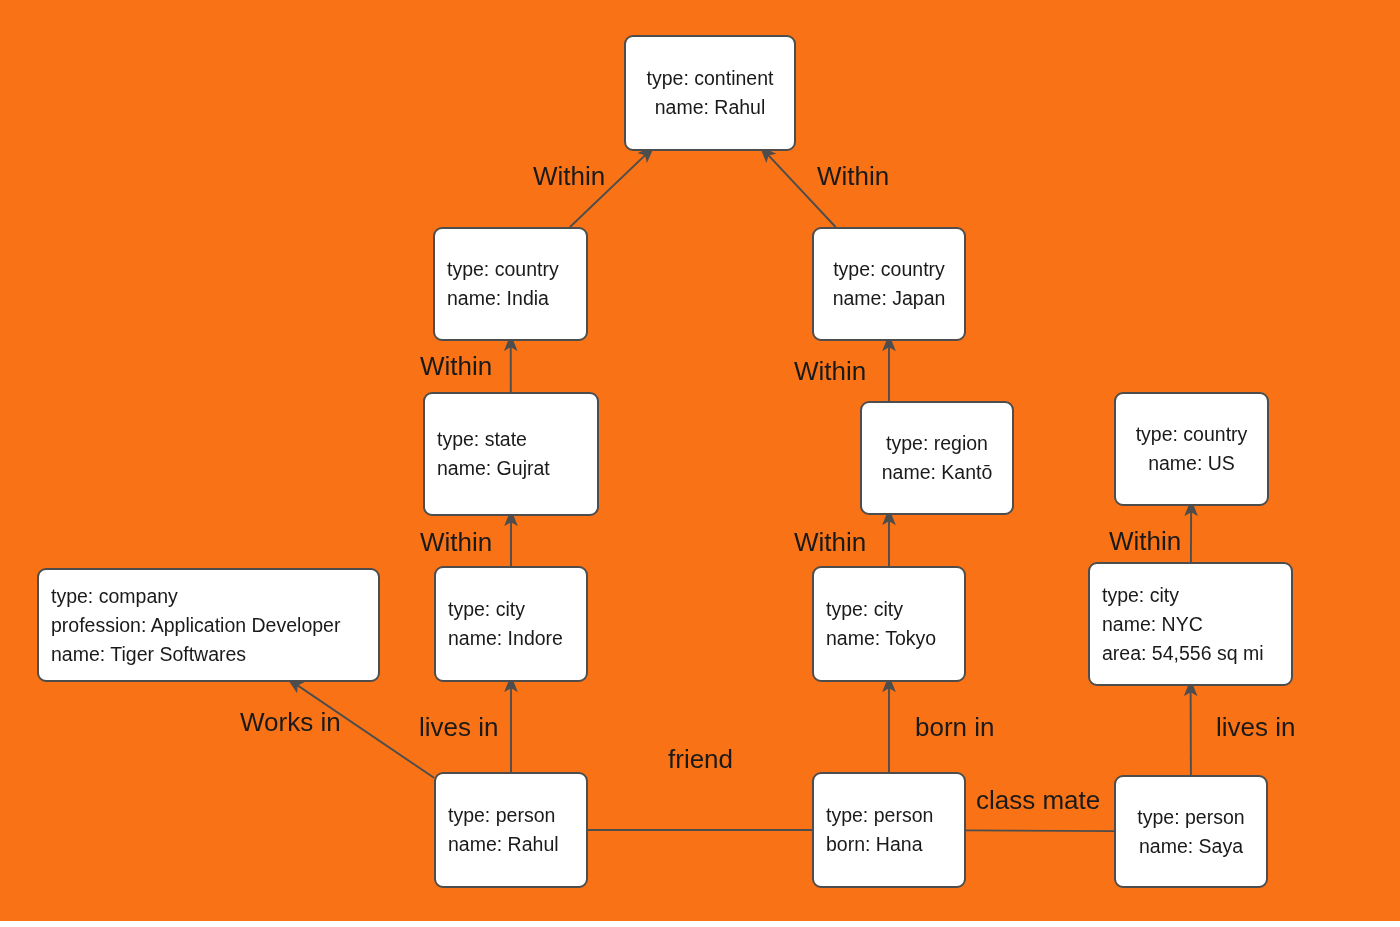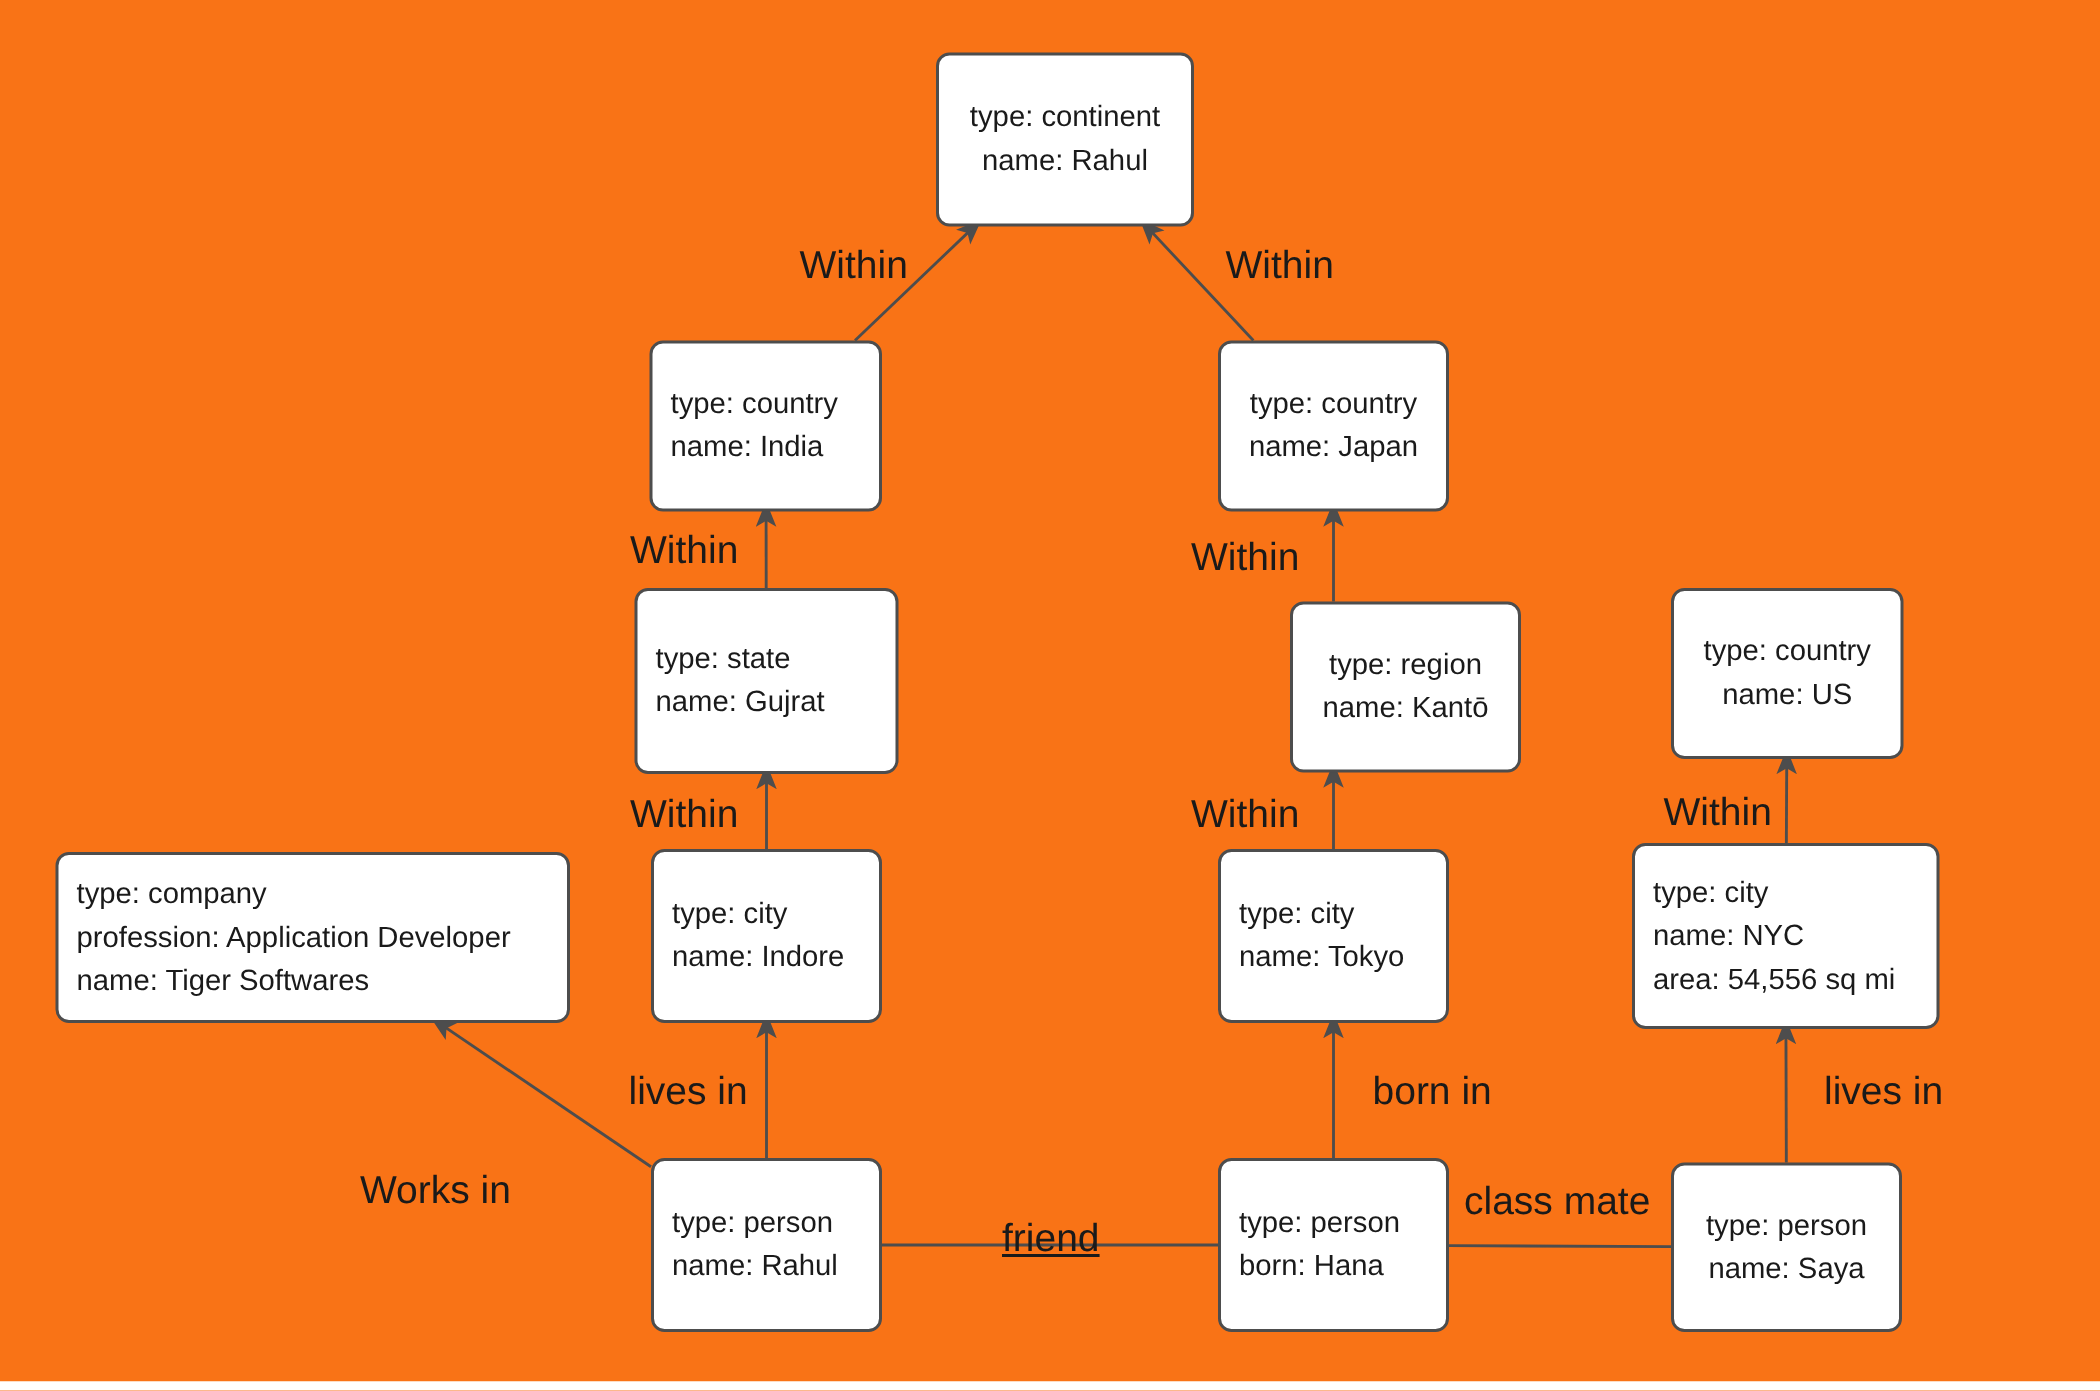--- a/index.html
+++ b/index.html
@@ -143,17 +143,17 @@
       <div class="edge-label" style="left: 533px; top: 165px; color: rgb(26, 26, 26);">Within</div>
       <div class="edge-label" style="left: 817px; top: 165px; color: rgb(26, 26, 26);">Within</div>
       <div class="edge-label" style="left: 420px; top: 355px; color: rgb(26, 26, 26);">Within</div>
       <div class="edge-label" style="left: 794px; top: 360px; color: rgb(26, 26, 26);">Within</div>
       <div class="edge-label" style="left: 1109px; top: 530px; color: rgb(26, 26, 26);">Within</div>
       <div class="edge-label" style="left: 420px; top: 531px; color: rgb(26, 26, 26);">Within</div>
       <div class="edge-label" style="left: 794px; top: 531px; color: rgb(26, 26, 26);">Within</div>
       <div class="edge-label" style="left: 419px; top: 716px; color: rgb(26, 26, 26);">lives in</div>
       <div class="edge-label" style="left: 915px; top: 716px; color: rgb(26, 26, 26);">born in</div>
       <div class="edge-label" style="left: 1216px; top: 716px; color: rgb(26, 26, 26);">lives in</div>
-      <div class="edge-label" style="left: 240px; top: 782px; color: rgb(26, 26, 26);">Works in</div>
-      <div class="edge-label" style="left: 668px; top: 814px; color: rgb(26, 26, 26); text-decoration: underline;">friend</div>
+      <div class="edge-label" style="left: 240px; top: 711px; color: rgb(26, 26, 26);">Works in</div>
+      <div class="edge-label" style="left: 668px; top: 748px; color: rgb(26, 26, 26);">friend</div>
       <div class="edge-label" style="left: 976px; top: 789px; color: rgb(26, 26, 26);">class mate</div>
     </div>
 </div>
 
 </body></html>

